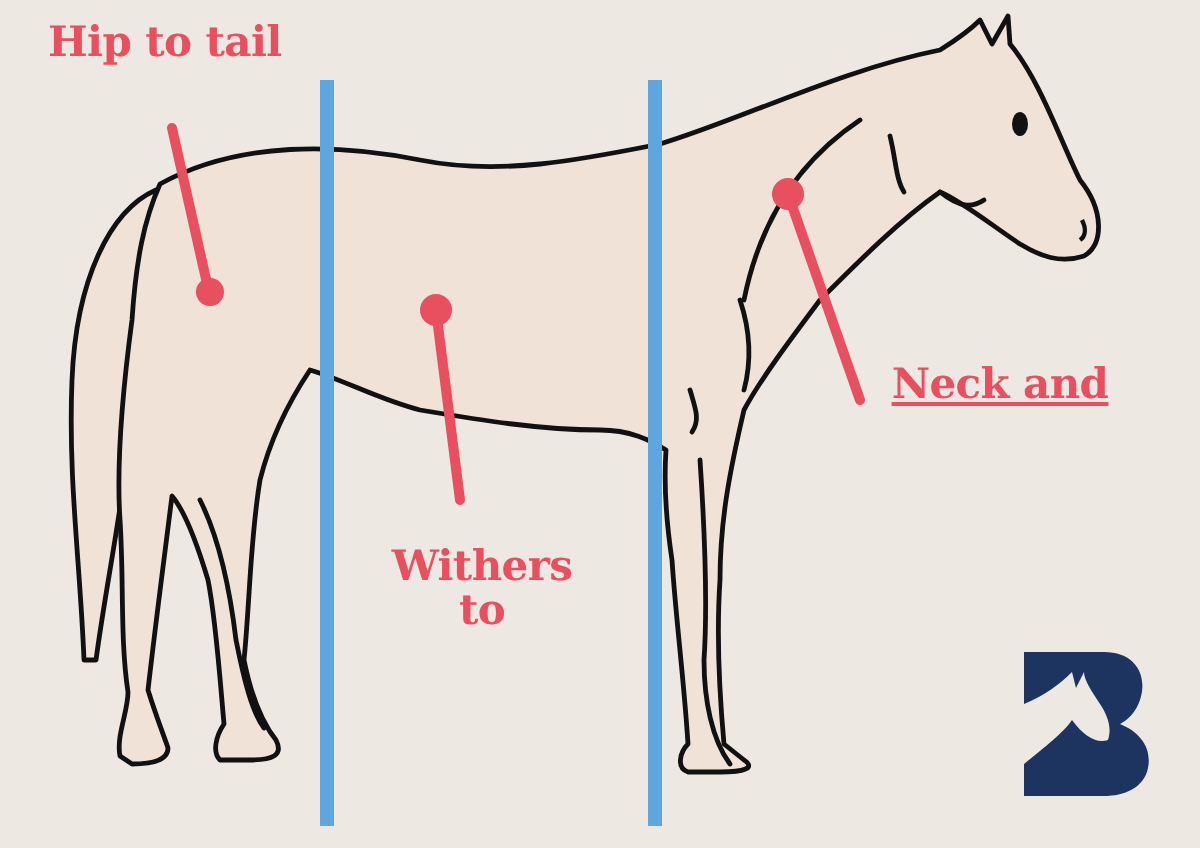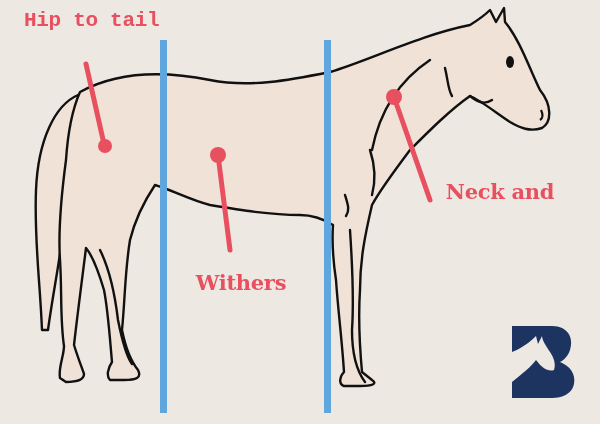--- a/index.html
+++ b/index.html
@@ -1,21 +1,21 @@
 <!DOCTYPE html>
 <html><head>
 <meta charset="utf-8">
 <style>
   html, body { margin:0; padding:0; }
   body { width:600px; height:424px; background:#ede8e2; position:relative; overflow:hidden; font-family:"DejaVu Serif", serif; }
   svg.art { position:absolute; left:0; top:0; }
   .label { position:absolute; color:#e8505f; font-weight:bold; font-size:21px; line-height:22px; letter-spacing:-0.3px; }
-  #lbl-hip { left:24px; top:10px; text-align:left;font-family:Liberation Mono, monospace; }
+  #lbl-hip { left:24px; top:10px; text-align:left; }
   #lbl-withers { left:186px; top:272px; text-align:center; width:110px; }
-  #lbl-neck { left:440px; top:181px; text-align:center; width:120px; }
+  #lbl-neck { left:440px; top:181px; text-align:center; width:120px;text-decoration:underline; }
   .logo { position:absolute; left:508px; top:322px; width:70px; height:78px; }
 </style>
 </head>
 <body>
 
 <svg class="art" width="600" height="424" viewBox="0 0 600 424">
 
   <g fill="#f0e2d7" stroke="#111" stroke-width="2.4" stroke-linejoin="round" stroke-linecap="round">
 
     <path d="M78,95 C55,105 38,140 36,190 C34,240 40,280 42,330 L48,330 C52,300 58,270 62,240 C60,200 66,150 80,120 Z"></path>
@@ -54,20 +54,21 @@
     <circle cx="394" cy="97" r="8" stroke="none"></circle>
   </g>
 </svg>
 
 <div class="label" id="lbl-hip">
   <div>Hip to tail</div>
 </div>
 
 <div class="label" id="lbl-withers">
   <div>Withers</div>
+  <div>to</div>
 </div>
 
 <div class="label" id="lbl-neck">
   <div>Neck and</div>
 </div>
 
 <svg class="logo" viewBox="0 0 70 78">
   <path d="M4,4 L44,4 C60,4 66,16 62,28 C60,34 56,38 52,40 C62,44 68,52 66,62 C64,72 54,76 44,76 L4,76 L4,60 C14,52 24,44 28,38 C34,46 40,50 46,48 C48,42 46,36 42,30 C38,24 34,18 34,14 L30,22 L28,14 C22,20 14,26 4,30 Z" fill="#1d3461"></path>
 </svg>
 

